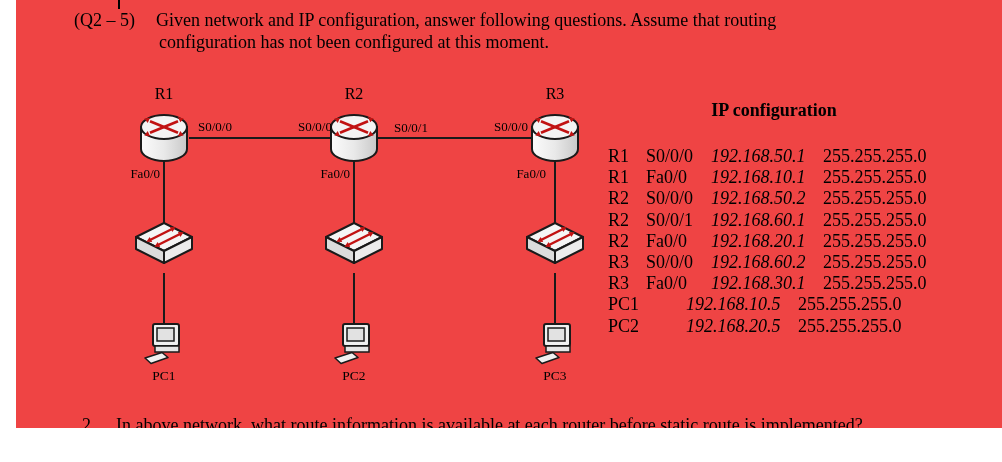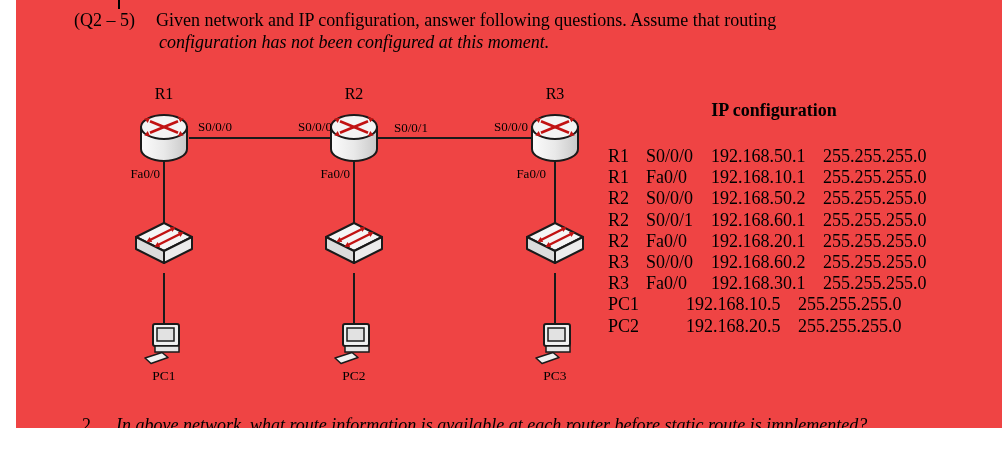--- a/index.html
+++ b/index.html
@@ -23,34 +23,34 @@
   .hline { height:2px; background:#1a1a1a; top:137px; }
 
   
   #ip-title { left:687px; top:100px; width:142px; text-align:center;
               font-weight:bold; font-size:18px; }
   #ip-rows { left:592px; top:146px; font-size:18px; }
   .iprow { height:21.2px; line-height:21.2px; white-space:nowrap; }
   .c-dev { display:inline-block; width:38px; }
   .c-if  { display:inline-block; width:65px; }
   .c-if.pc { width:40px; }
-  .c-ip  { display:inline-block; width:112px; }
+  .c-ip  { display:inline-block; width:112px;font-style:italic; }
 
   svg { display:block; }
 </style>
 </head>
 <body>
 
 <div id="page">
 
   <div class="abs cursor-mark"></div>
 
   <div class="abs txt" style="left:58px; top:9px;">(Q2 – 5)</div>
   <div class="abs txt" style="left:140px; top:9px;">Given network and IP configuration, answer following questions. Assume that routing</div>
-  <div class="abs txt" style="left:143px; top:31px;font-style:italic;">configuration has not been configured at this moment.</div>
+  <div class="abs txt" style="left:143px; top:31px;">configuration has not been configured at this moment.</div>
 
   <svg width="0" height="0" style="position:absolute" aria-hidden="true">
     <defs>
       <linearGradient id="cylg" x1="0" y1="0" x2="1" y2="0">
         <stop offset="0" stop-color="#fbfbfb"></stop>
           <stop offset="0.5" stop-color="#e9e9e9"></stop>
           <stop offset="1" stop-color="#c8c8c8"></stop>
       </linearGradient>
       <g id="router-sym">
         <path d="M2,15 V37 a23,12 0 0 0 46,0 V15 Z" fill="url(#cylg)" stroke="#1a1a1a" stroke-width="2"></path>
@@ -149,16 +149,16 @@
     <div class="iprow"><span class="c-dev">R2</span><span class="c-if">S0/0/0</span><span class="c-ip">192.168.50.2</span><span class="c-mask">255.255.255.0</span></div>
     <div class="iprow"><span class="c-dev">R2</span><span class="c-if">S0/0/1</span><span class="c-ip">192.168.60.1</span><span class="c-mask">255.255.255.0</span></div>
     <div class="iprow"><span class="c-dev">R2</span><span class="c-if">Fa0/0</span><span class="c-ip">192.168.20.1</span><span class="c-mask">255.255.255.0</span></div>
     <div class="iprow"><span class="c-dev">R3</span><span class="c-if">S0/0/0</span><span class="c-ip">192.168.60.2</span><span class="c-mask">255.255.255.0</span></div>
     <div class="iprow"><span class="c-dev">R3</span><span class="c-if">Fa0/0</span><span class="c-ip">192.168.30.1</span><span class="c-mask">255.255.255.0</span></div>
     <div class="iprow"><span class="c-dev">PC1</span><span class="c-if pc"></span><span class="c-ip">192.168.10.5</span><span class="c-mask">255.255.255.0</span></div>
     <div class="iprow"><span class="c-dev">PC2</span><span class="c-if pc"></span><span class="c-ip">192.168.20.5</span><span class="c-mask">255.255.255.0</span></div>
   </div>
 
   <div class="abs txt" style="left:66px; top:414px;">2.</div>
-  <div class="abs txt" style="left:100px; top:414px;font-style:italic;">In above network, what route information is available at each router before static route is implemented?</div>
+  <div class="abs txt" style="left:100px; top:414px;">In above network, what route information is available at each router before static route is implemented?</div>
   <div class="abs txt" style="left:100px; top:437px;">(7 points)</div>
 
 </div>
 
 </body></html>

